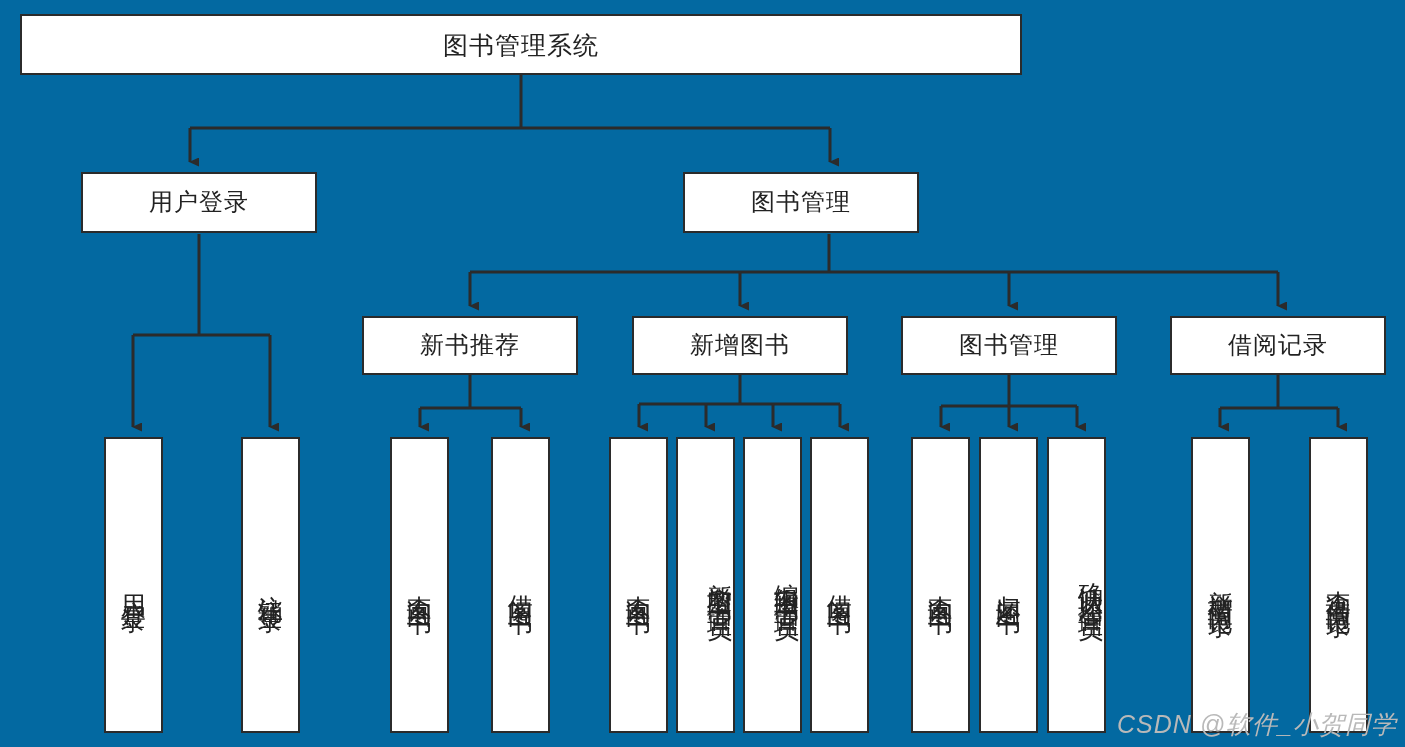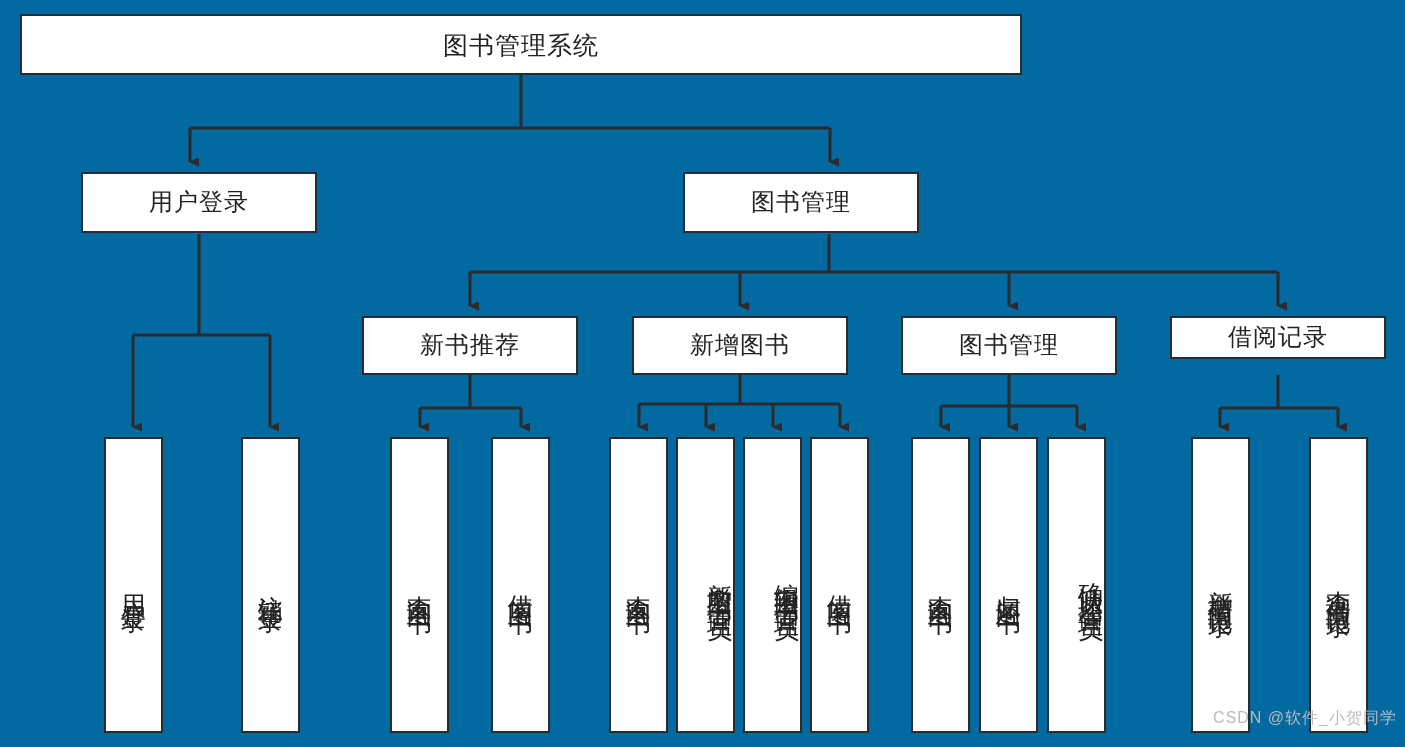--- a/index.html
+++ b/index.html
@@ -54,25 +54,26 @@
     align-items: flex-start;
     justify-content: center;
     white-space: nowrap;
   }
   .node.leaf.tall {
     align-items: flex-start;
   }
   .watermark {
     position: absolute;
     right: 8px;
-    bottom: 18px;
-    font-size: 16px;
+    bottom: 6px;
+    font-size: 25px;
     color: #b9b9b9;
     letter-spacing: 1px;
     white-space: nowrap;
+    font-style: italic;
   }
 </style>
 </head>
 <body>
 
 <div id="canvas">
 
   <svg id="wires" viewBox="0 0 1405 747">
     <defs>
       <marker id="arrowhead" markerWidth="9" markerHeight="10" refX="4.5" refY="9" orient="auto" markerUnits="userSpaceOnUse">
@@ -131,21 +132,21 @@
   <div class="node horiz" style="left:81px; top:172px; width:236px; height:61px;">用户登录</div>
 
   <div class="node horiz" style="left:683px; top:172px; width:236px; height:61px;">图书管理</div>
 
   <div class="node horiz" style="left:362px; top:316px; width:216px; height:59px;">新书推荐</div>
 
   <div class="node horiz" style="left:632px; top:316px; width:216px; height:59px;">新增图书</div>
 
   <div class="node horiz" style="left:901px; top:316px; width:216px; height:59px;">图书管理</div>
 
-  <div class="node horiz" style="left:1170px; top:316px; width:216px; height:43px;">借阅记录</div>
+  <div class="node horiz" style="left:1170px; top:316px; width:216px; height:59px;">借阅记录</div>
 
   <div class="node leaf" style="left:104px; top:437px; width:59px; height:296px; align-items:center;">用户登录</div>
 
   <div class="node leaf" style="left:241px; top:437px; width:59px; height:296px; align-items:center;">注销登录</div>
 
   <div class="node leaf" style="left:390px; top:437px; width:59px; height:296px; align-items:center;">查询图书</div>
 
   <div class="node leaf" style="left:491px; top:437px; width:59px; height:296px; align-items:center;">借阅图书</div>
 
   <div class="node leaf" style="left:609px; top:437px; width:59px; height:296px; align-items:center;">查询图书</div>

